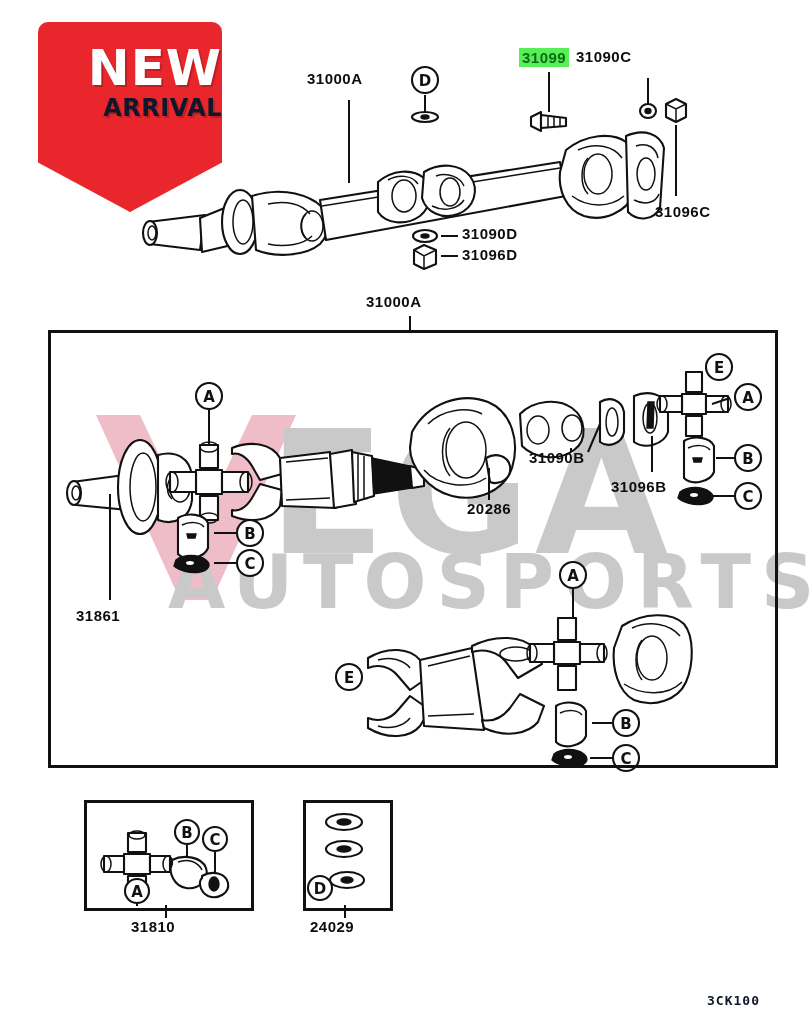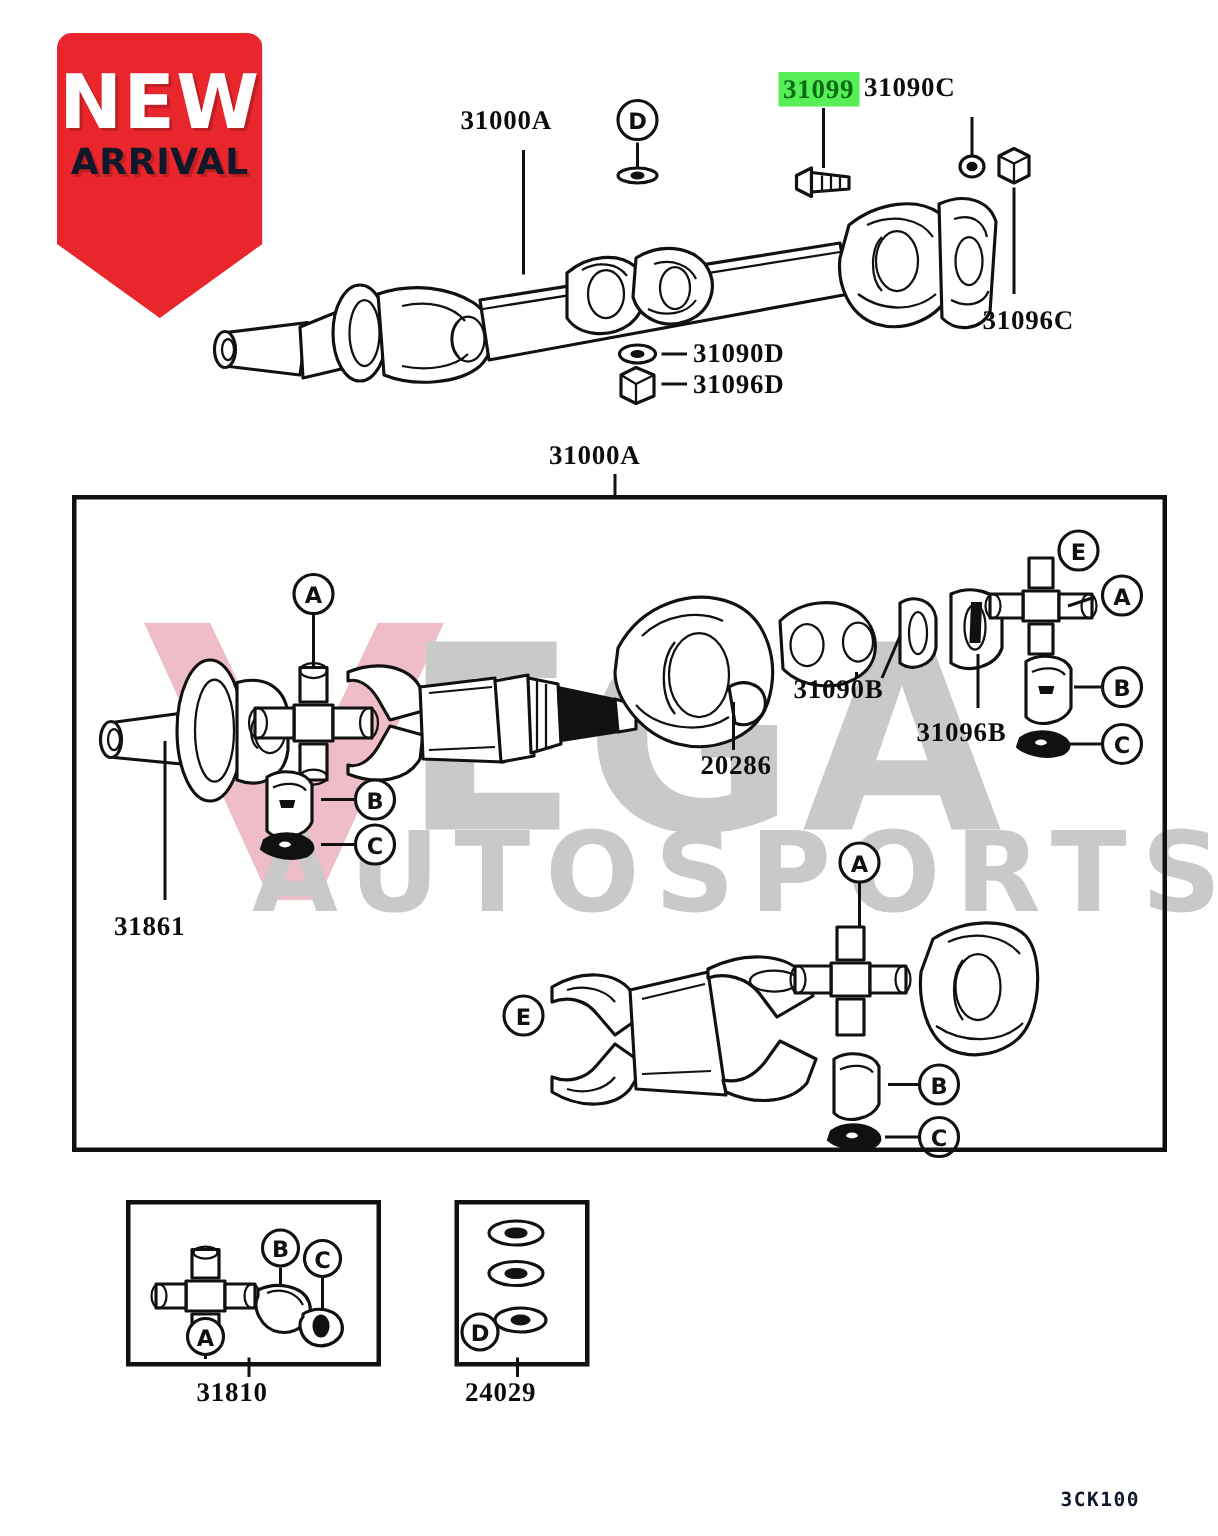--- a/index.html
+++ b/index.html
@@ -24,44 +24,44 @@
     color:#c9c9c9;line-height:1;font-family:"DejaVu Sans", sans-serif;
   }
   .wm-auto{
     left:168px;top:545px;
     font-size:74px;font-weight:bold;letter-spacing:10px;
     color:#c9c9c9;line-height:1;font-family:"DejaVu Sans", sans-serif;
   }
 
   
   .ribbon{
-    position:absolute;left:38px;top:22px;width:137px;height:190px;
+    position:absolute;left:38px;top:22px;width:184px;height:190px;
     background:#e8262b;
     clip-path:polygon(0 0,100% 0,100% 74%,50% 100%,0 74%);
     border-radius:10px 10px 0 0;
     box-shadow:5px 6px 7px rgba(0,0,0,.35);
-    display:flex;flex-direction:column;align-items:center;justify-content:flex-start;
+    display:flex;flex-direction:column;align-items:flex-end;justify-content:flex-start;
     padding-top:22px;box-sizing:border-box;
   }
   .ribbon .rb-new{
     color:#fff;font-weight:bold;font-size:50px;line-height:.96;
     letter-spacing:1px;font-family:"DejaVu Sans", sans-serif;
     text-shadow:2px 2px 0 rgba(0,0,0,.18);
   }
   .ribbon .rb-arrival{
     color:#0f172a;font-weight:bold;font-size:24px;line-height:1;
     letter-spacing:.5px;margin-top:4px;font-family:"DejaVu Sans", sans-serif;
     text-shadow:2px 2px 0 rgba(0,0,0,.18);
   }
 
   
   .lbl{
     position:absolute;white-space:nowrap;
-    font-family:Liberation Serif, serif;
-    font-weight:bold;font-size:18px;color:#0d0d0d;
+    font-family:Liberation Sans, sans-serif;
+    font-weight:bold;font-size:15px;color:#0d0d0d;
     letter-spacing:.5px;
   }
   .lbl.hl{
     background:#56f056;color:#0b6b15;padding:1px 3px;
   }
   .corner-code{
     position:absolute;right:52px;bottom:16px;
     font-family:"DejaVu Sans Mono", monospace;
     font-size:13px;font-weight:bold;color:#0f172a;letter-spacing:1px;
   }

